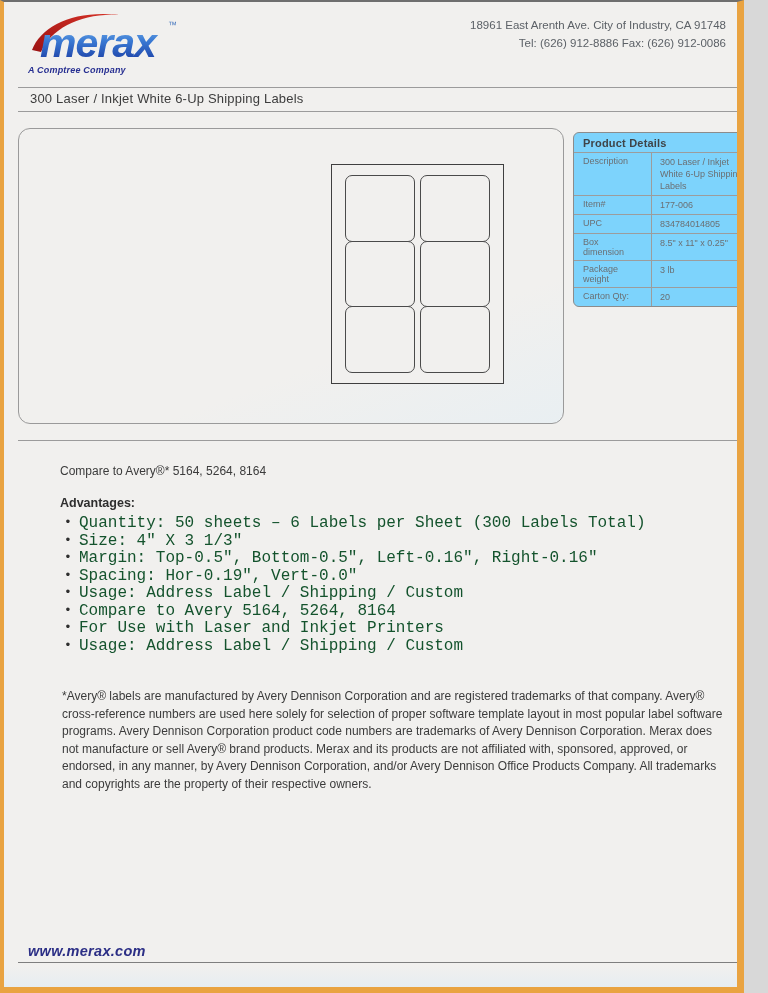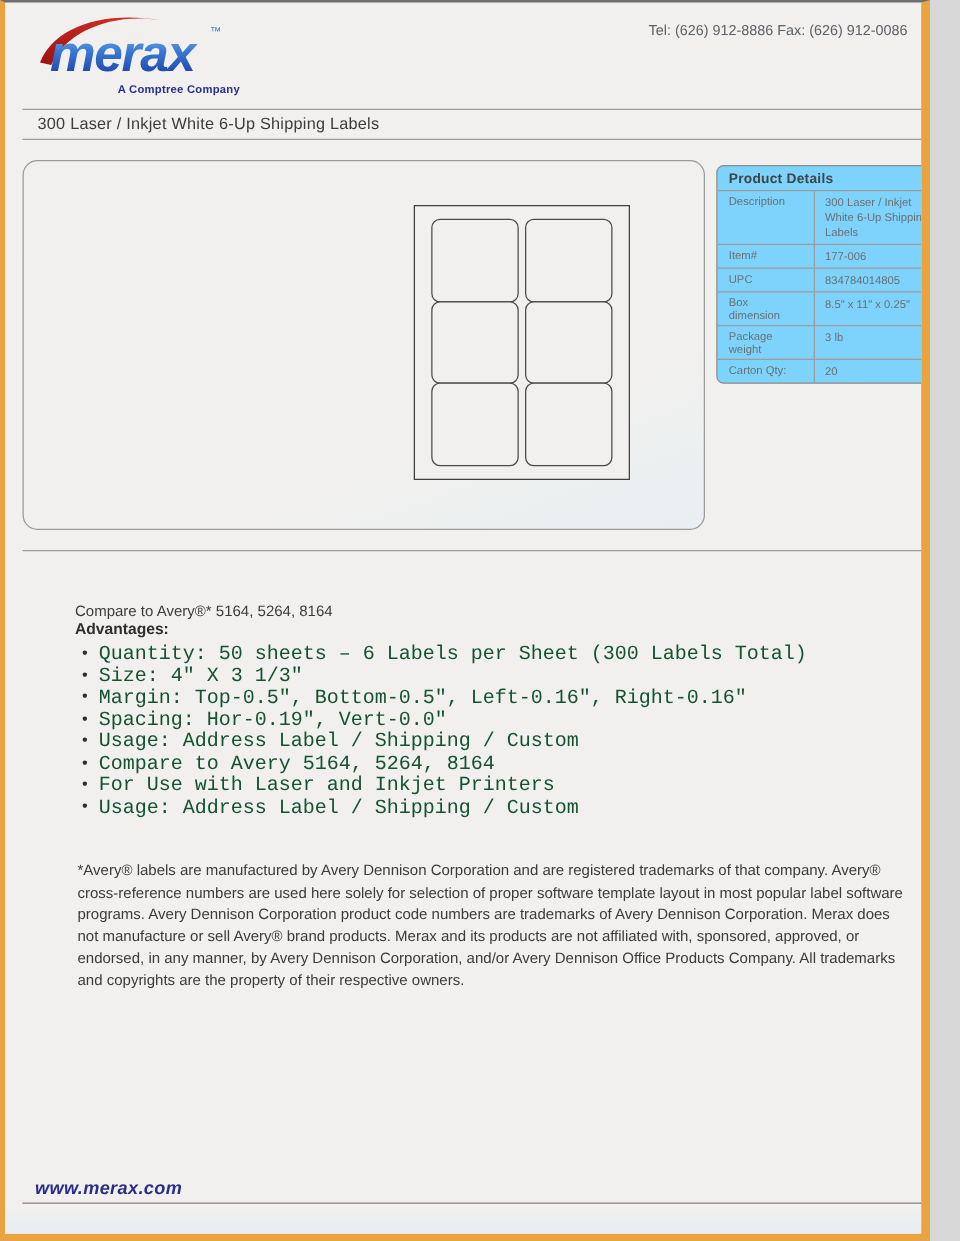--- a/index.html
+++ b/index.html
@@ -14,23 +14,24 @@
     border-top: 2px solid #6e6e6e;
     border-left: 4px solid #e9a341;
     border-right: 7px solid #e9a341;
     border-bottom: 6px solid #e9a341;
     overflow: hidden;
   }
 
   
   .logo-block { position: absolute; left: 24px; top: 10px; width: 170px; }
   .logo-tagline {
-    text-align: right;
+    text-align: left;
     font-size: 9px;
     font-weight: bold;
+    font-style: italic;
     color: #272f91;
     letter-spacing: 0.2px;
     margin-top: -7px;
     padding-right: 6px;
   }
   .address-block {
     position: absolute; right: 11px; top: 14px;
     text-align: right;
     font-size: 11.5px;
     color: #5c6167;
@@ -103,21 +104,21 @@
     color: #6b6f73;
     line-height: 12px;
   }
 
   
   .rule-mid { top: 438px; }
 
   
   .compare-line {
     position: absolute; left: 56px; top: 462px;
-    font-size: 12px; color: #3b3b3b; margin-top: 18px;
+    font-size: 12px; color: #3b3b3b;
   }
   .advantages-heading {
     position: absolute; left: 56px; top: 494px;
     font-size: 12.5px; font-weight: bold; color: #2e2e2e;
   }
   .adv-list {
     position: absolute; left: 58px; top: 513px;
     list-style: none;
     font-size: 16px; color: #14532d; font-family: Liberation Mono, monospace;
   }
@@ -166,20 +167,21 @@
         </linearGradient>
       </defs>
       <path d="M4,38 C14,12 50,-4 100,4 C60,-2 24,14 13,40 Z" fill="url(#mxred)"></path>
       <text x="12" y="45" font-size="41" font-style="italic" font-weight="bold" letter-spacing="-1" fill="url(#mxblue)" font-family="Liberation Sans, sans-serif">merax</text>
       <text x="140" y="16" font-size="9" fill="#4a7ac0" font-family="Liberation Sans, sans-serif">™</text>
     </svg>
     <div class="logo-tagline">A Comptree Company</div>
   </div>
 
   <div class="address-block">
+    <div>18961 East Arenth Ave. City of Industry, CA 91748</div>
     <div>Tel: (626) 912-8886  Fax: (626) 912-0086</div>
   </div>
 
   <div class="rule rule-title-top"></div>
   <div class="page-title">300 Laser / Inkjet White 6-Up Shipping Labels</div>
   <div class="rule rule-title-bottom"></div>
 
   <div class="diagram-panel">
     <div class="label-sheet">
         <div class="label-col">

